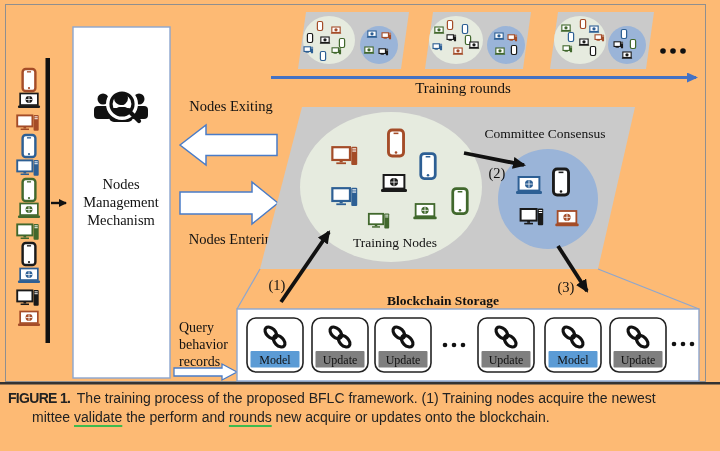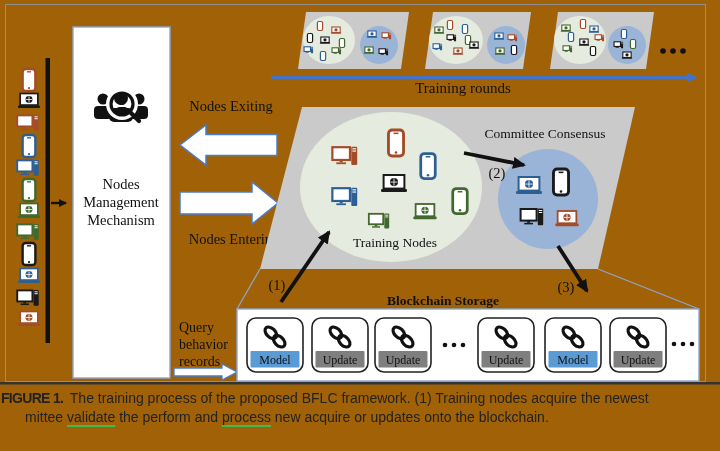--- a/index.html
+++ b/index.html
@@ -1,20 +1,20 @@
 <!DOCTYPE html>
 <html><head>
 <meta charset="utf-8">
 <style>
   html,body{margin:0;padding:0;background:#ffffff;}
-  .page{position:relative;width:720px;height:451px;background:#a16207;overflow:hidden;
+  .page{position:relative;width:720px;height:451px;background:#fdba74;overflow:hidden;
         font-family:"Liberation Sans",sans-serif;}
   svg{position:absolute;left:0;top:0;}
   svg text{font-family:"Liberation Serif","DejaVu Serif",serif;fill:#111;}
-  .caption{position:absolute;left:1px;top:389px;width:706px;color:#222;
+  .caption{position:absolute;left:8px;top:389px;width:706px;color:#222;
            font-size:14px;line-height:19px;font-family:"Liberation Sans",sans-serif;}
   .caption .cap-line{white-space:nowrap;}
   .caption .cap-line.indent{padding-left:24px;}
   .caption .cap-label{font-weight:700;letter-spacing:-0.7px;margin-right:3px;}
   .caption .cap-u{text-decoration:underline;text-decoration-color:#3dbb4e;
                   text-decoration-thickness:1.5px;text-underline-offset:2.5px;}
 </style>
 </head>
 <body>
 
@@ -535,15 +535,15 @@
           <circle cx="683" cy="344" r="2.3" fill="#111"></circle>
           <circle cx="692" cy="344" r="2.3" fill="#111"></circle>
         </g>
     </g>
 
     <rect x="0" y="382" width="720" height="2.5" fill="#333"></rect>
   </svg>
 
   <div class="caption" id="caption">
       <div class="cap-line"><span class="cap-label">FIGURE 1.</span><span> The training process of the proposed BFLC framework. (1) Training nodes acquire the newest</span></div>
-      <div class="cap-line indent"><span>mittee </span><span class="cap-u">validate</span><span> the perform and </span><span class="cap-u">process</span><span> new acquire or updates onto the blockchain.</span></div>
+      <div class="cap-line indent"><span>mittee </span><span class="cap-u">validate</span><span> the perform and </span><span class="cap-u">rounds</span><span> new acquire or updates onto the blockchain.</span></div>
     </div>
 </div>
 
 </body></html>

